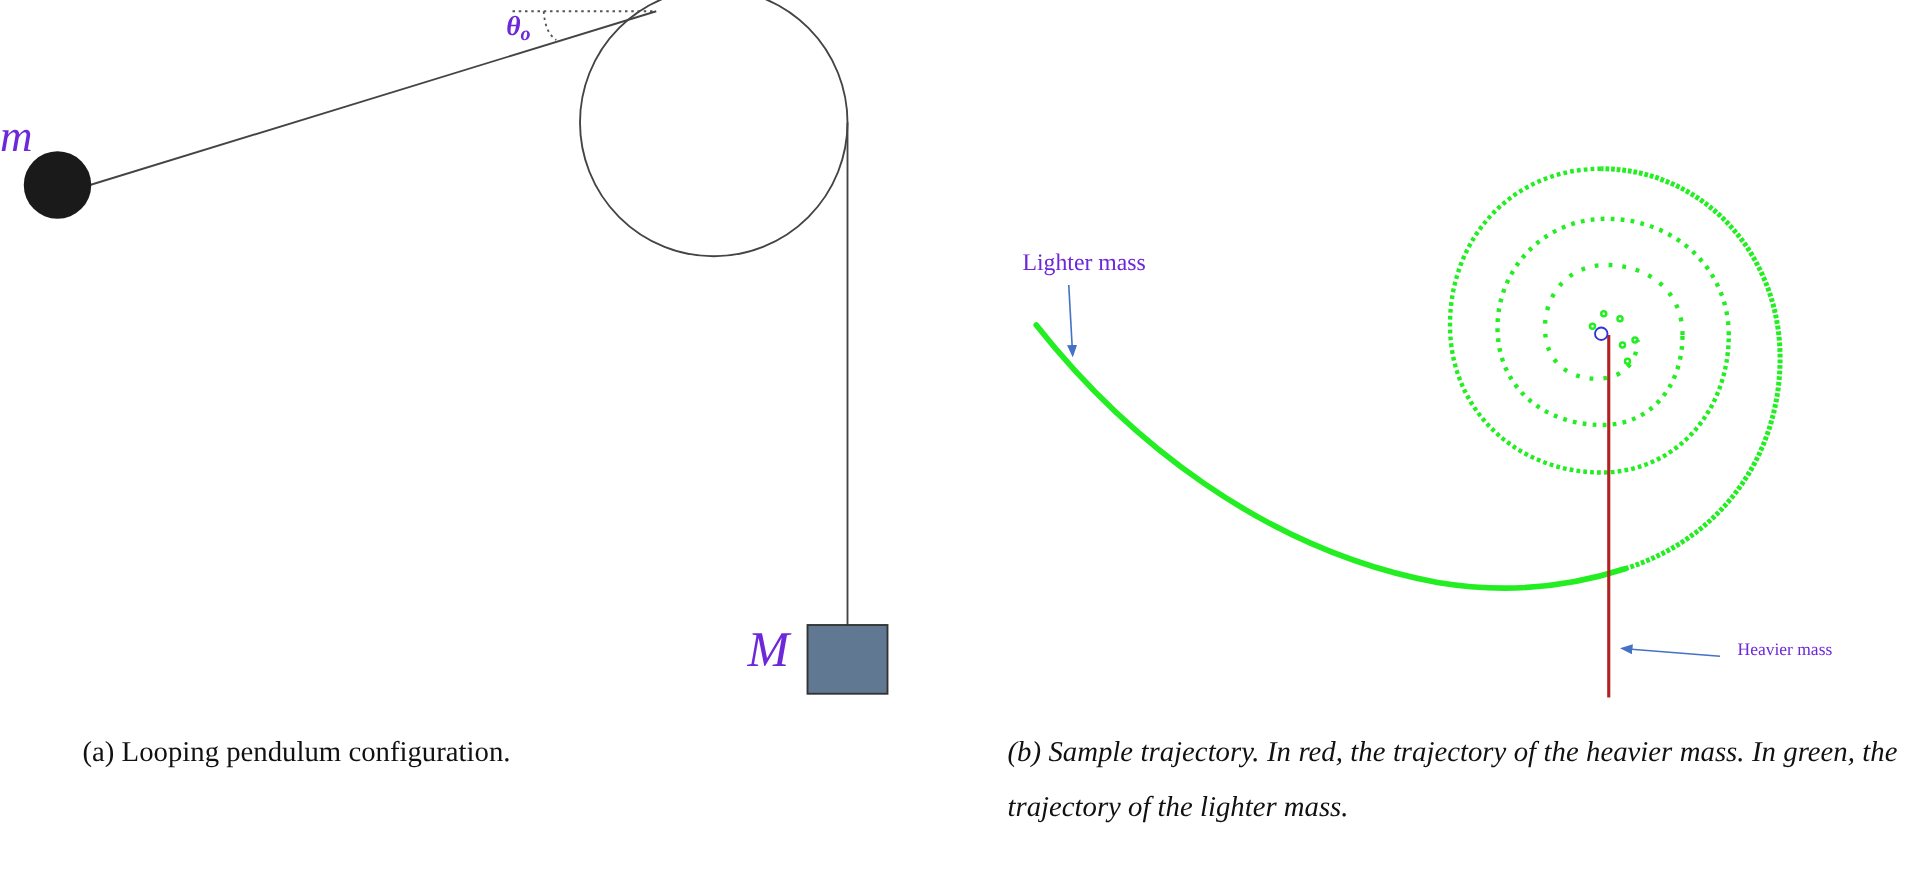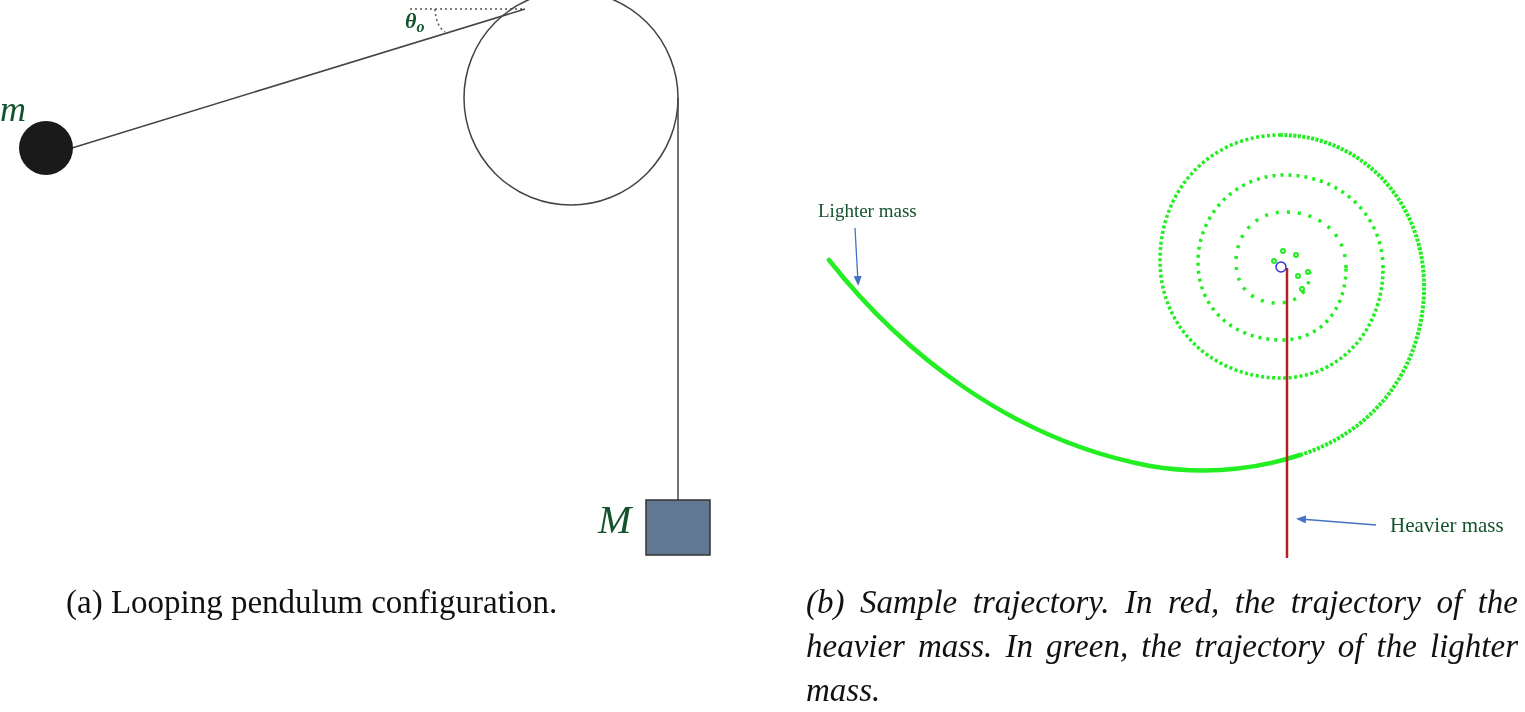--- a/index.html
+++ b/index.html
@@ -1,30 +1,30 @@
 <!DOCTYPE html>
 <html><head>
 <meta charset="utf-8">
 <style>
   html, body { margin: 0; padding: 0; background: #ffffff; }
   body { width: 1525px; height: 712px; position: relative; overflow: hidden; font-family: "DejaVu Serif", serif; }
   .figure { position: absolute; }
   #fig-a-svg { position: absolute; left: 0; top: 0; }
   #fig-b-svg { position: absolute; left: 0; top: 0; }
-  .caption { position: absolute; font-family: "Liberation Serif", "DejaVu Serif", serif; font-size: 33px; color: #111; line-height: 44px; }
+  .caption { position: absolute; font-family: "Liberation Serif", "DejaVu Serif", serif; font-size: 23px; color: #111; line-height: 44px; }
   .caption-a { left: 66px; top: 580px; width: 620px; white-space: nowrap; }
   .caption-b { left: 806px; top: 580px; width: 712px; text-align: justify; text-align-last: left; font-style: italic; }
-  .label { position: absolute; font-family: "Liberation Serif", "DejaVu Serif", serif; color: #14532d; }
+  .label { position: absolute; font-family: "Liberation Serif", "DejaVu Serif", serif; color: #6d28d9; }
   .math { font-style: italic; }
   .lbl-m { left: 0px; top: 88px; font-size: 36px; }
   .lbl-M { left: 598px; top: 496px; font-size: 40px; }
   .lbl-theta { left: 405px; top: 8px; font-size: 22px; font-weight: bold; }
   .lbl-theta sub { font-size: 16px; vertical-align: -4px; }
   .lbl-lighter { left: 818px; top: 200px; font-size: 19px; }
-  .lbl-heavier { left: 1390px; top: 513px; font-size: 21px; text-align: center; }
+  .lbl-heavier { left: 1390px; top: 513px; font-size: 14px; text-align: center; }
 </style>
 </head>
 <body>
 
 <div class="figure" style="left:0;top:0;width:760px;height:570px;">
   <svg id="fig-a-svg" width="760" height="570" viewBox="0 0 760 570">
 
     <line x1="410" y1="9" x2="525" y2="9" stroke="#555" stroke-width="1.5" stroke-dasharray="2,3"></line>
 
     <path d="M 435 9 Q 436 26 445 32" fill="none" stroke="#555" stroke-width="1.5" stroke-dasharray="2,3"></path>

